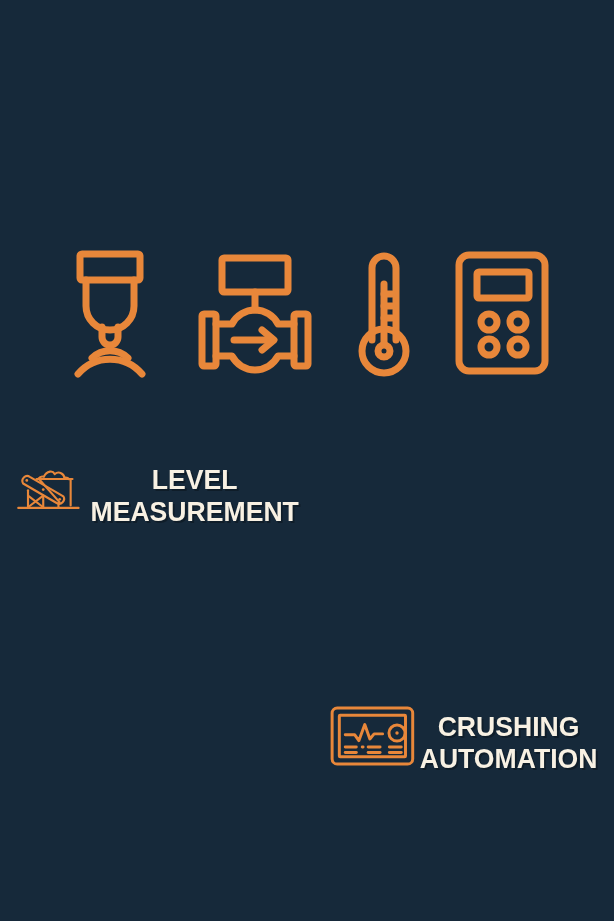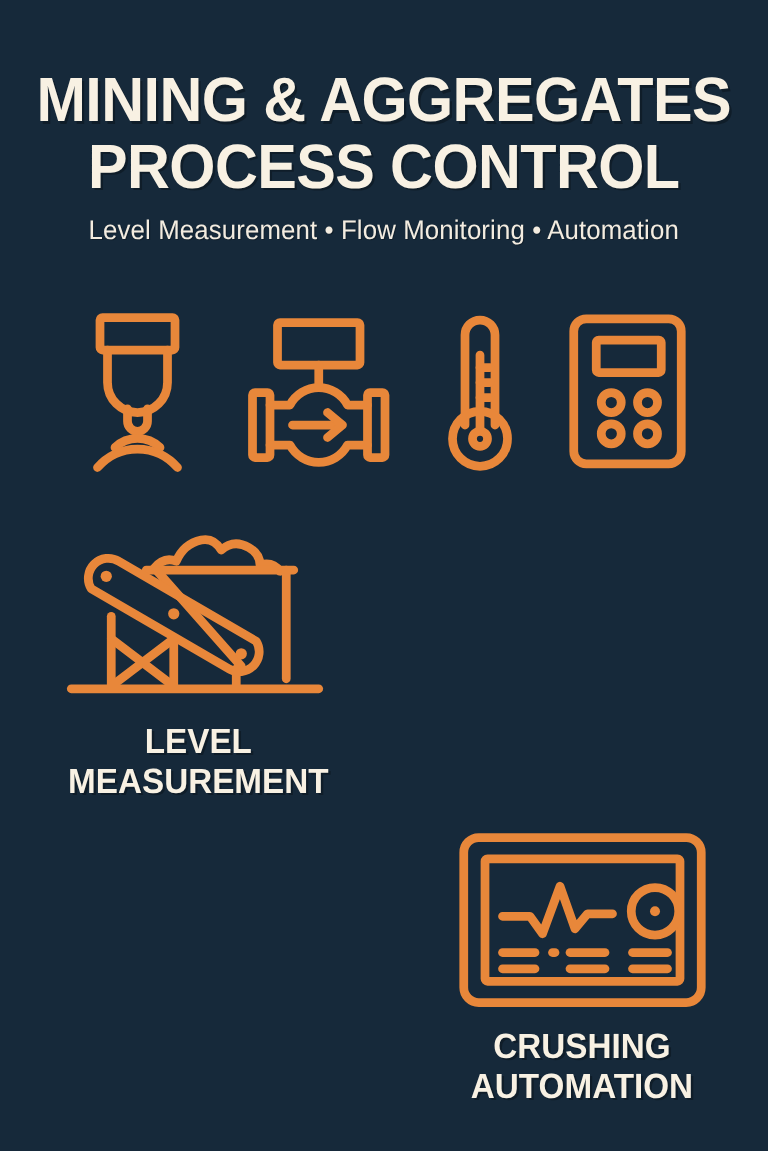--- a/index.html
+++ b/index.html
@@ -65,21 +65,20 @@
   .icon-strip .icon-cell {
     display: flex;
     align-items: center;
     justify-content: center;
   }
 
   
   .feature {
     position: absolute;
     display: flex;
-    flex-direction: column;
     align-items: center;
   }
   .feature-icon { display: block; }
   .feature-label {
     margin-top: 14px;
     color: #f8f1e3;
     font-weight: 700;
     font-size: 28px;
     line-height: 1.16;
     text-align: center;
@@ -99,25 +98,20 @@
     top: 722px;
     width: 230px;
     height: 104px;
   }
 </style>
 </head>
 <body>
 
 <div class="poster">
 
-  <div class="header">
-    <span class="title-line">MINING &amp; AGGREGATES</span>
-    <span class="title-line">PROCESS CONTROL</span>
-    <span class="subtitle">Level Measurement • Flow Monitoring • Automation</span>
-  </div>
 
   <div class="icon-strip">
 
     <div class="icon-cell">
       <svg width="92" height="130" viewBox="0 0 92 130">
         <g fill="none" stroke="#e8873a" stroke-width="7" stroke-linecap="round" stroke-linejoin="round">
           <rect x="16" y="6" width="60" height="26" rx="2"></rect>
           <path d="M22 32 v26 a24 24 0 0 0 48 0 V32"></path>
           <path d="M38 79 v10 a8 8 0 0 0 16 0 V79"></path>
           <path d="M28 110 a26 26 0 0 1 36 0"></path>

